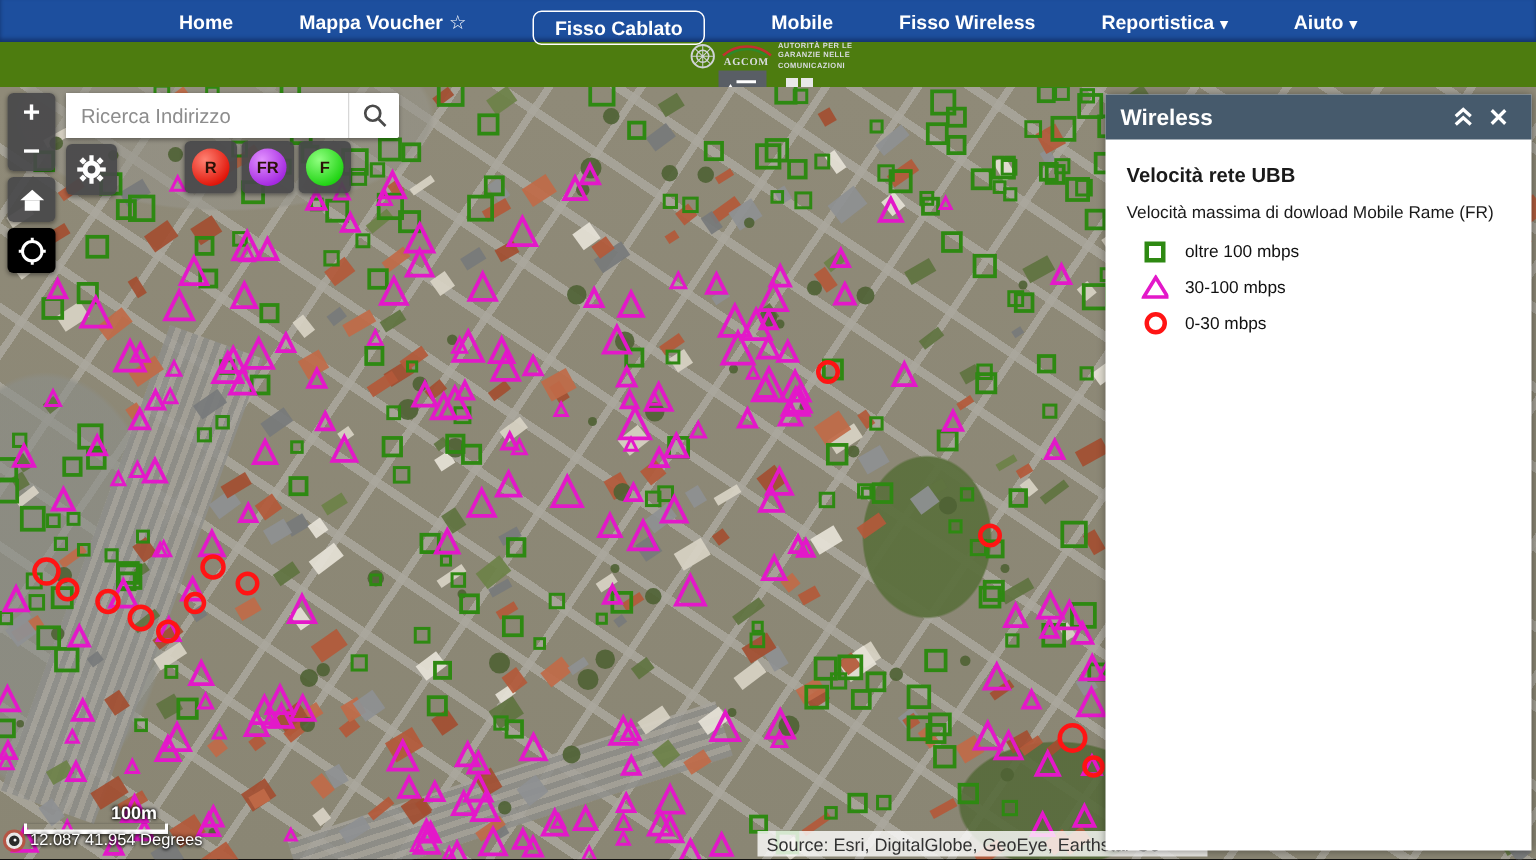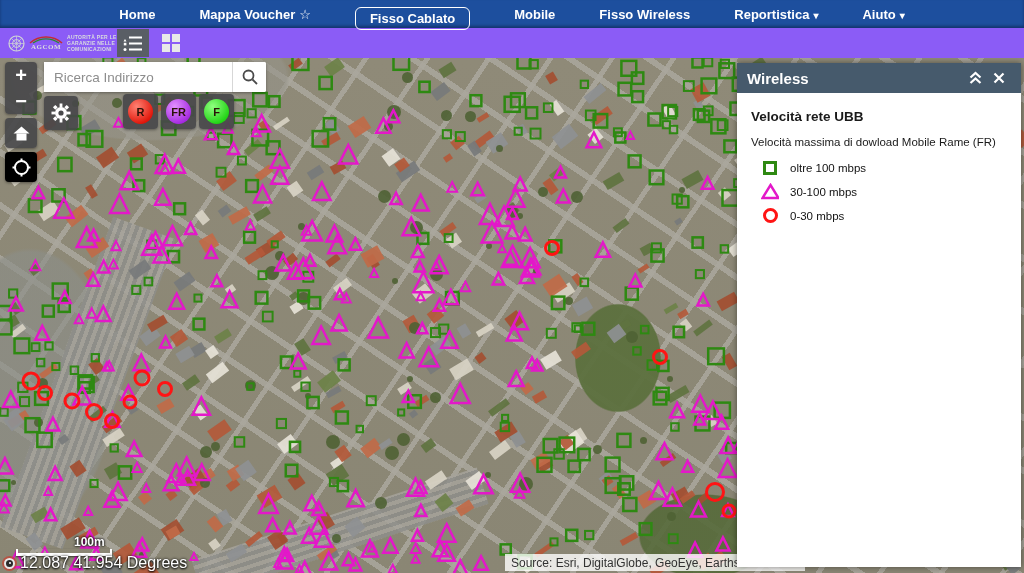--- a/index.html
+++ b/index.html
@@ -8,21 +8,21 @@
 
   
   #topnav { height:28px; background:#1d4f9e; display:flex; align-items:center; justify-content:center; box-shadow:inset 0 -2px 3px rgba(0,0,20,.35); }
   #nav-list { list-style:none; display:flex; align-items:center; gap:44px; }
   #nav-list li { color:#fff; font-size:13px; font-weight:bold; white-space:nowrap; cursor:pointer; }
   #nav-list li.pill { border:1.5px solid #fff; border-radius:6px; padding:3px 14px;margin-top:9px; }
   #nav-list .star { font-weight:normal; font-size:13px; margin-left:4px; }
   #nav-list .caret { font-size:10px; margin-left:4px; }
 
   
-  .appheader { height:30px; background:#8b5cf6; display:flex; align-items:center; padding:0 4px 0 8px; }
+  .appheader { height:30px; background:#4d7c0f; display:flex; align-items:center; padding:0 4px 0 8px;flex-direction:column; }
   .logo { display:flex; align-items:center; gap:4px; }
   .agcom-mark { display:flex; flex-direction:column; align-items:center; line-height:1; }
   .agcom-mark .wm { font-size:7px; font-weight:bold; color:#d9dcdf; letter-spacing:.5px; font-family:"Liberation Serif", serif; }
   .logo-lines { display:flex; flex-direction:column; justify-content:center; }
   .logo-lines span { font-size:5px; font-weight:bold; color:#d9dcdf; letter-spacing:.3px; line-height:1.25; }
   .appheader h1 { color:#f2f3f4; font-size:17px; font-weight:500; letter-spacing:.8px; margin-left:14px; flex:1; }
   .header-icons { display:flex; gap:6px; align-items:center; }
   .hicon { width:32px; height:28px; border:none; background:transparent; display:flex; align-items:center; justify-content:center; cursor:pointer; }
   .hicon.active { background:#595e65; }
 
@@ -72,21 +72,21 @@
   .lg-sq { width:14px; height:14px; border-style:solid; border-width:3px; }
   .lg-ci { width:15px; height:15px; border-style:solid; border-width:3px; border-radius:50%; }
 
   
   #scalebar { position:absolute; left:16px; top:477px; z-index:5; }
   #scalebar .lbl { color:#fff; font-size:12px; font-weight:bold; text-shadow:0 0 3px #000,0 0 2px #000; margin-left:58px; }
   #scalebar .bar { width:96px; height:7px; border-left:2px solid #fff; border-right:2px solid #fff; border-bottom:3px solid #fff; box-shadow:0 1px 2px rgba(0,0,0,.6); }
   #coords { position:absolute; left:4px; top:496px; z-index:5; display:flex; align-items:center; gap:5px; }
   #coords .tgt { width:11px; height:11px; border:2px solid #e8e8e8; border-radius:50%; background:#2a2a2a; box-shadow:0 0 0 2px rgba(205,60,45,.65); position:relative; }
   #coords .tgt::after { content:""; position:absolute; left:2.5px; top:2.5px; width:2px; height:2px; background:#fff; border-radius:50%; }
-  #coords .txt { color:#fff; font-size:16px; text-shadow:0 1px 2px #000,0 0 3px #000; }
+  #coords .txt { color:#fff; font-size:11px; text-shadow:0 1px 2px #000,0 0 3px #000; }
   #attribution { position:absolute; left:505px; bottom:2px; height:17px; width:300px; background:rgba(255,255,255,.8); z-index:10; display:flex; align-items:center; padding:0 6px; overflow:hidden; }
   #attribution span { font-size:12px; color:#323232; white-space:nowrap; }
 </style>
 </head>
 <body>
 
 <div class="app">
 
   <nav id="topnav">
     <ul id="nav-list">

